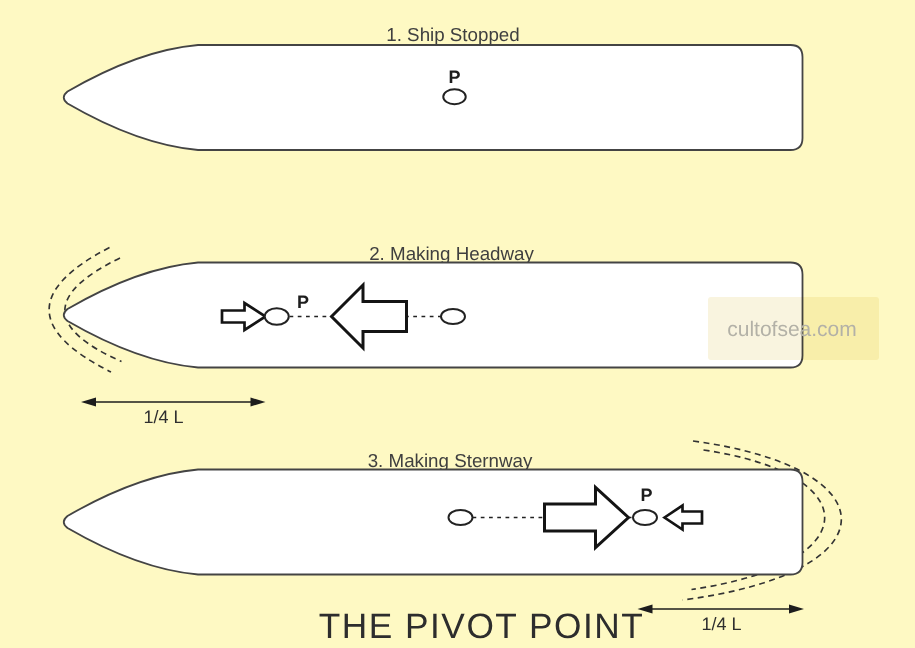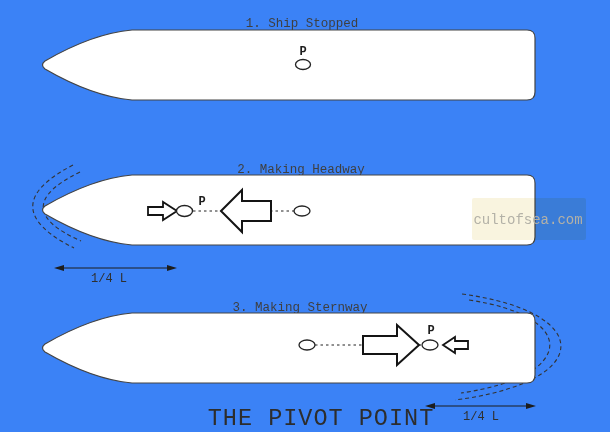--- a/index.html
+++ b/index.html
@@ -1,20 +1,20 @@
 <!DOCTYPE html>
 <html><head>
 <meta charset="utf-8">
 <style>
   html,body{margin:0;padding:0;background:#ffffff;}
   .stage{
     position:relative;
     width:610px;height:432px;
-    background:#3b82f6;
-    font-family:Liberation Mono, monospace;
+    background:#fef9c3;
+    font-family:Liberation Sans, sans-serif;
     overflow:hidden;
   }
   svg{display:block;}
   text{fill:#3a3a3a;}
   .caption{font-size:12.5px;fill:#3f3f3f;}
   .plabel{font-size:12px;font-weight:bold;fill:#1d1d1d;}
   .measure-label{font-size:12px;fill:#2f2f2f;}
   .main-title{font-size:23.5px;letter-spacing:1px;fill:#2d2d2d;}
   .hull{fill:#ffffff;stroke:#444444;stroke-width:1.2;}
   .marker-ellipse{fill:#ffffff;stroke:#222222;stroke-width:1.3;}

